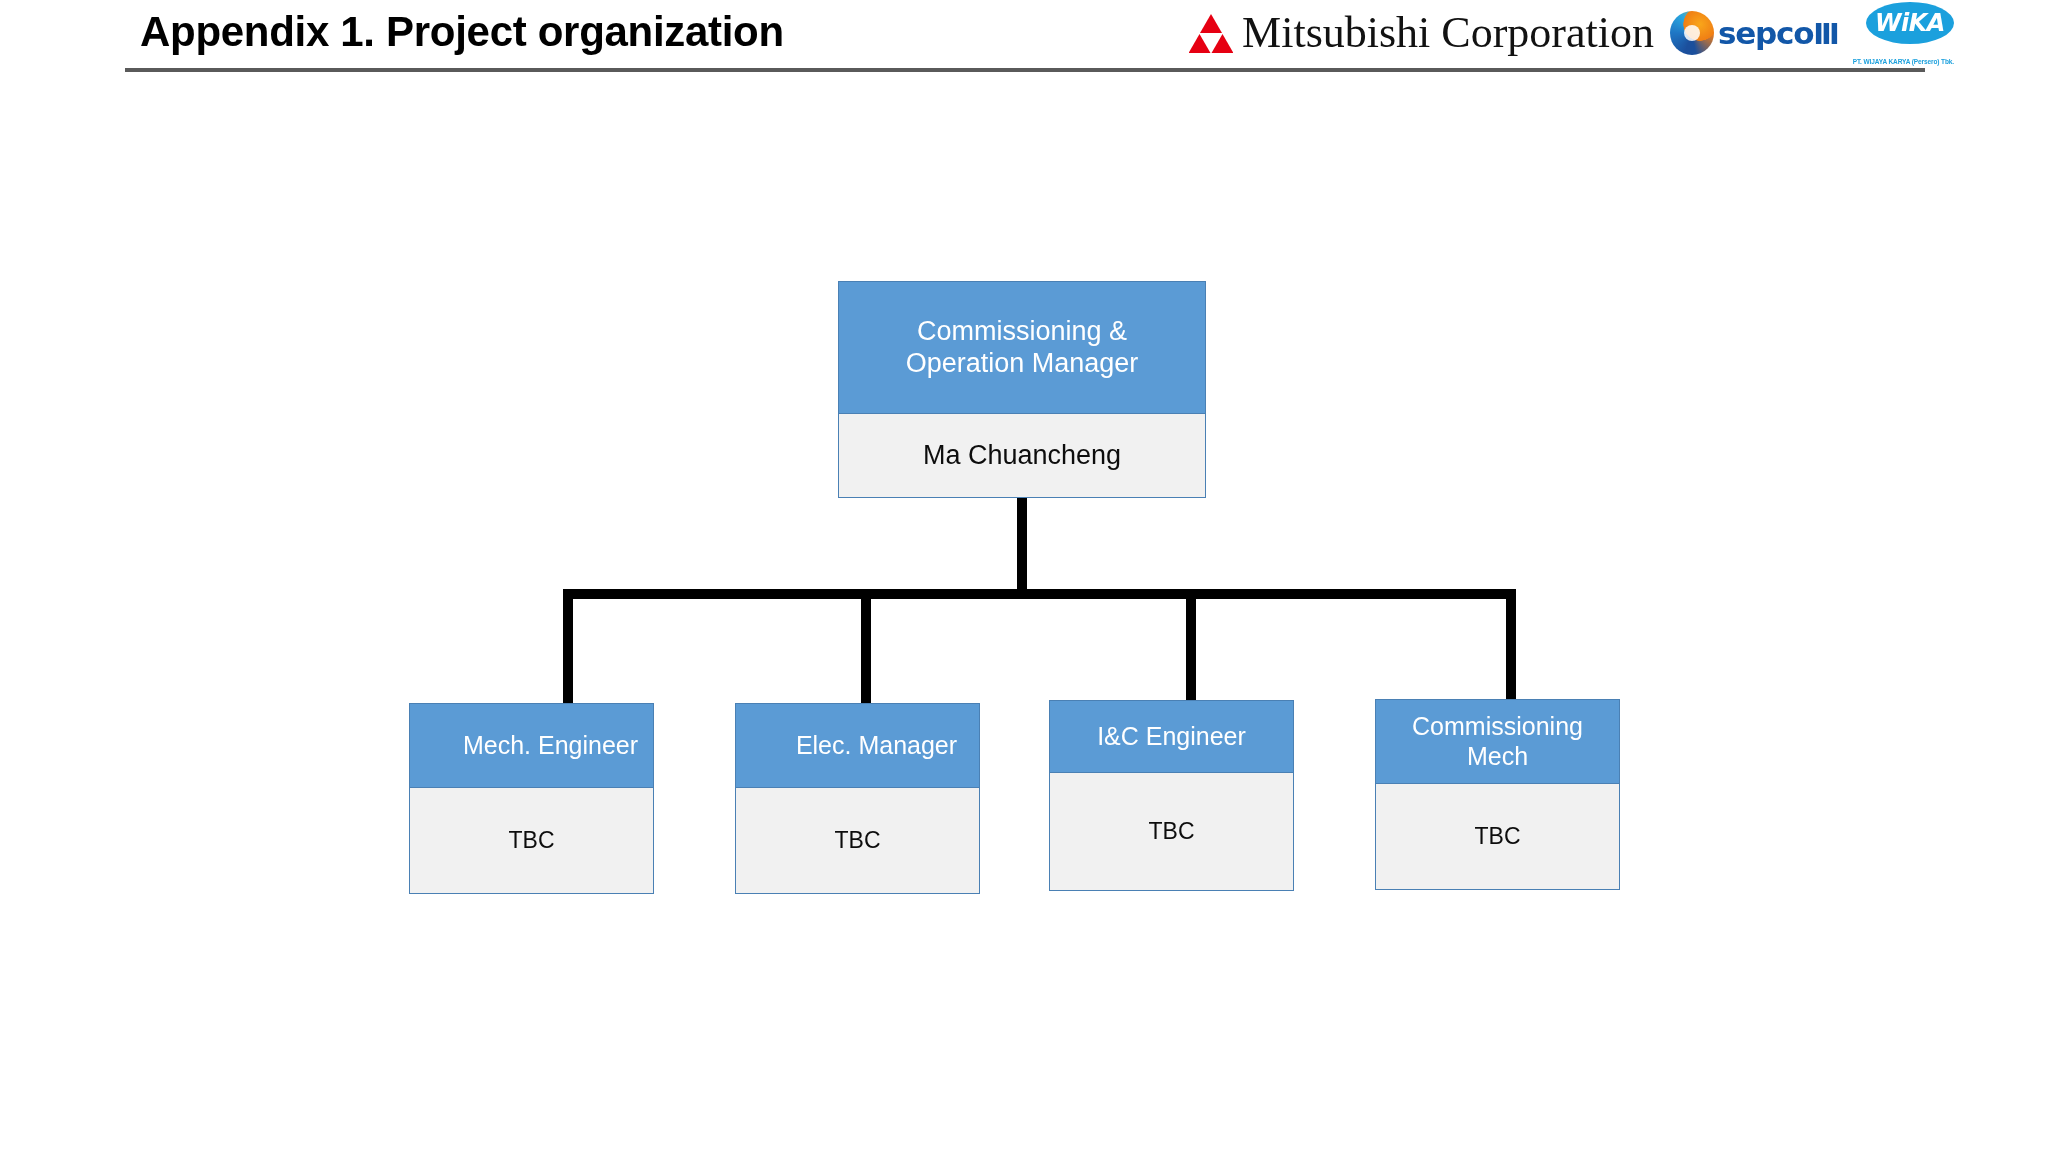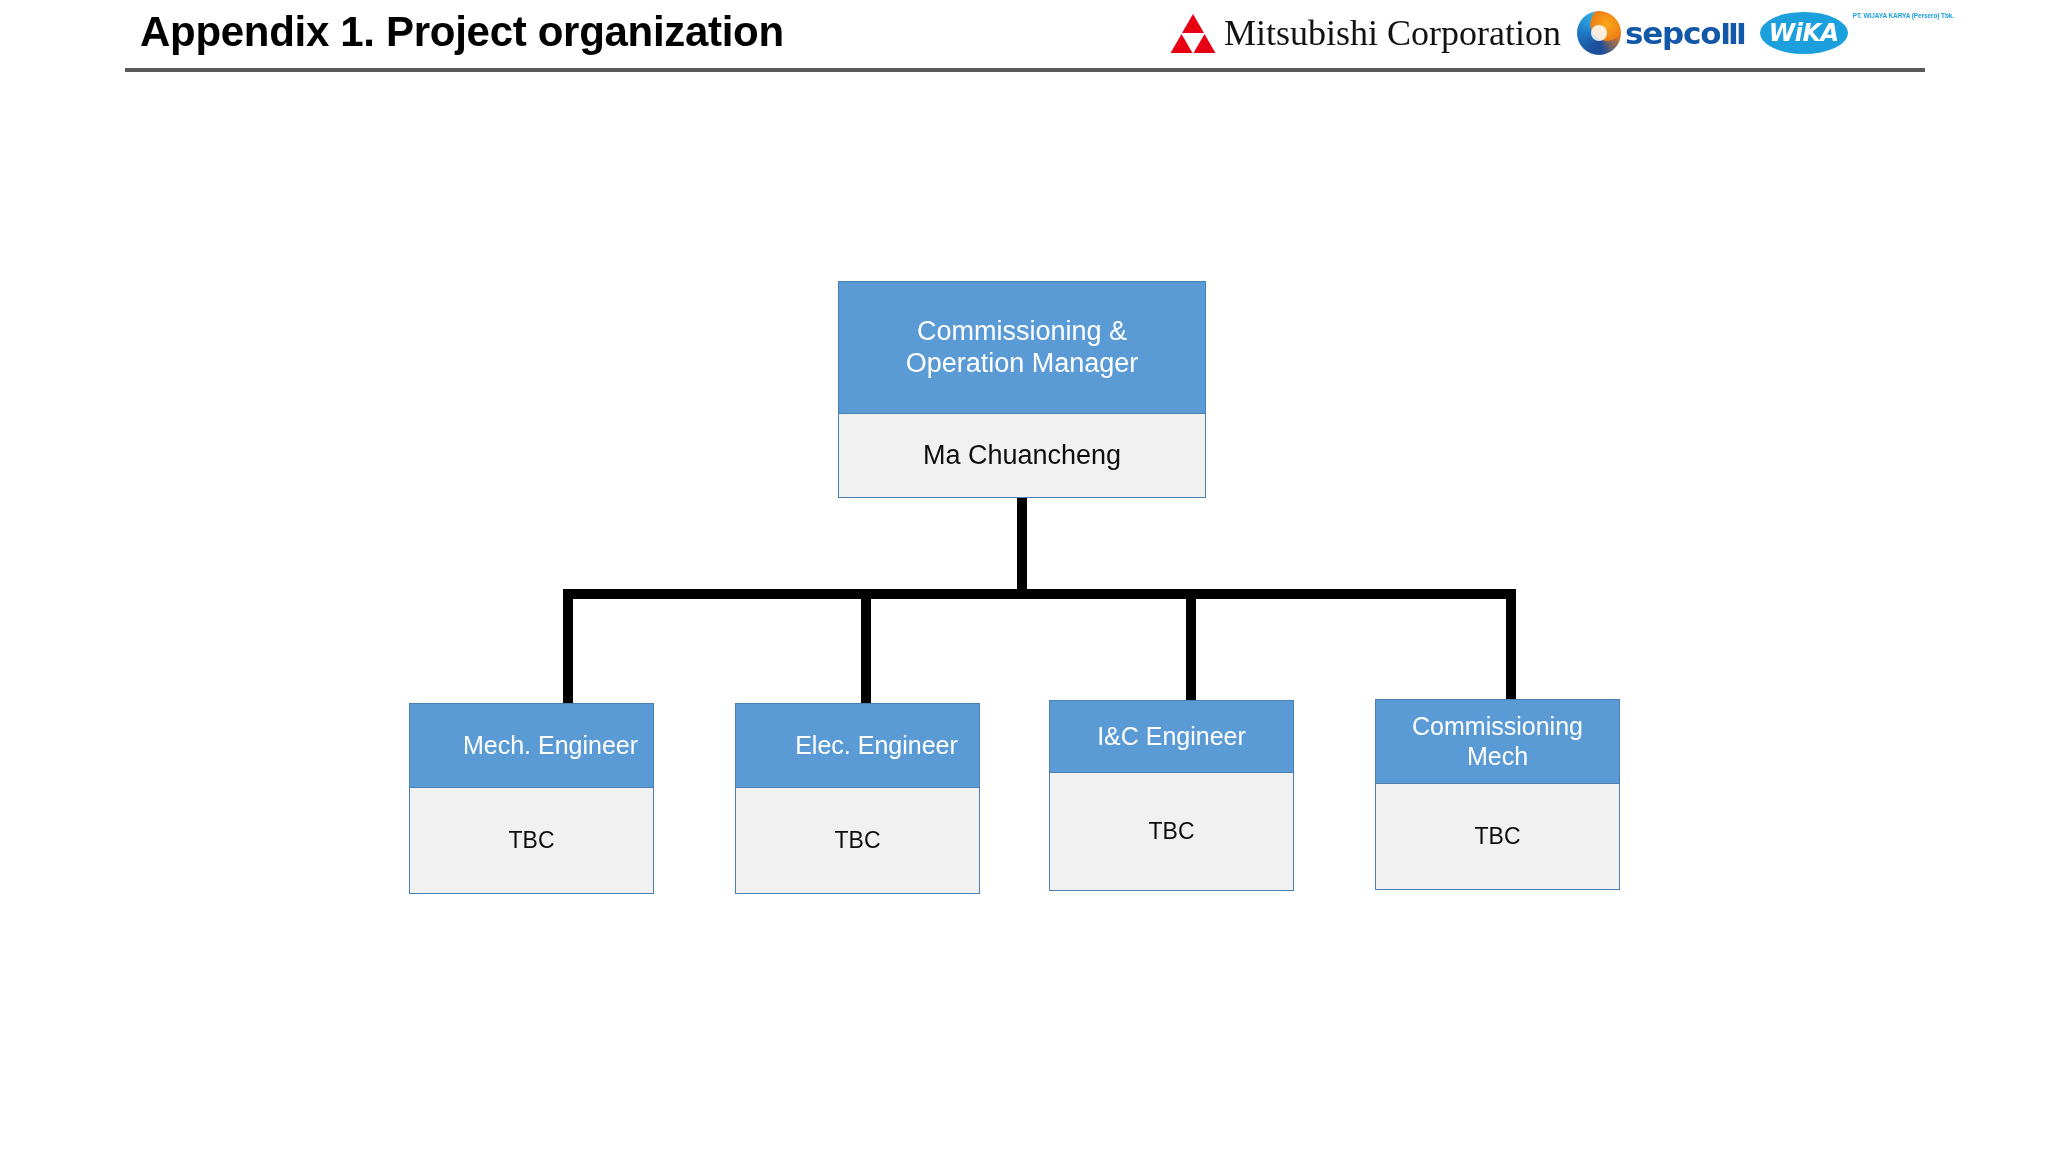--- a/index.html
+++ b/index.html
@@ -54,21 +54,21 @@
     align-items: center;
     gap: 9px;
   }
   .mitsu-mark {
     width: 44px;
     height: 40px;
     position: relative;
   }
   .mitsu-wordmark {
     font-family: "Liberation Serif", serif;
-    font-size: 36px;
+    font-size: 44px;
     color: #121212;
     white-space: nowrap;
     line-height: 1;
   }
 
   
   .logo-sepco {
     display: flex;
     align-items: center;
     gap: 4px;
@@ -100,23 +100,23 @@
     letter-spacing: -1.2px;
     color: #1257a8;
     line-height: 1;
     white-space: nowrap;
   }
   .sepco-word .rom { letter-spacing: -3px; font-size: 29px; }
 
   
   .logo-wika {
     display: flex;
-    flex-direction: row;
-    align-items: flex-start;
-    gap: 5px;
+    flex-direction: column;
+    align-items: flex-end;
+    gap: 14px;
   }
   .wika-badge {
     width: 88px;
     height: 42px;
     background: #1ba0dd;
     border-radius: 44px / 21px;
     display: flex;
     align-items: center;
     justify-content: center;
   }
@@ -259,21 +259,21 @@
     </div>
     <div class="node-body">Ma Chuancheng</div>
   </div>
 
   <div class="node child" id="node-mech">
     <div class="node-header">Mech. Engineer</div>
     <div class="node-body">TBC</div>
   </div>
 
   <div class="node child" id="node-elec">
-    <div class="node-header">Elec. Engineer</div>
+    <div class="node-header">Elec. Manager</div>
     <div class="node-body">TBC</div>
   </div>
 
   <div class="node child" id="node-ic">
     <div class="node-header">I&amp;C Engineer</div>
     <div class="node-body">TBC</div>
   </div>
 
   <div class="node child" id="node-team">
     <div class="node-header">

